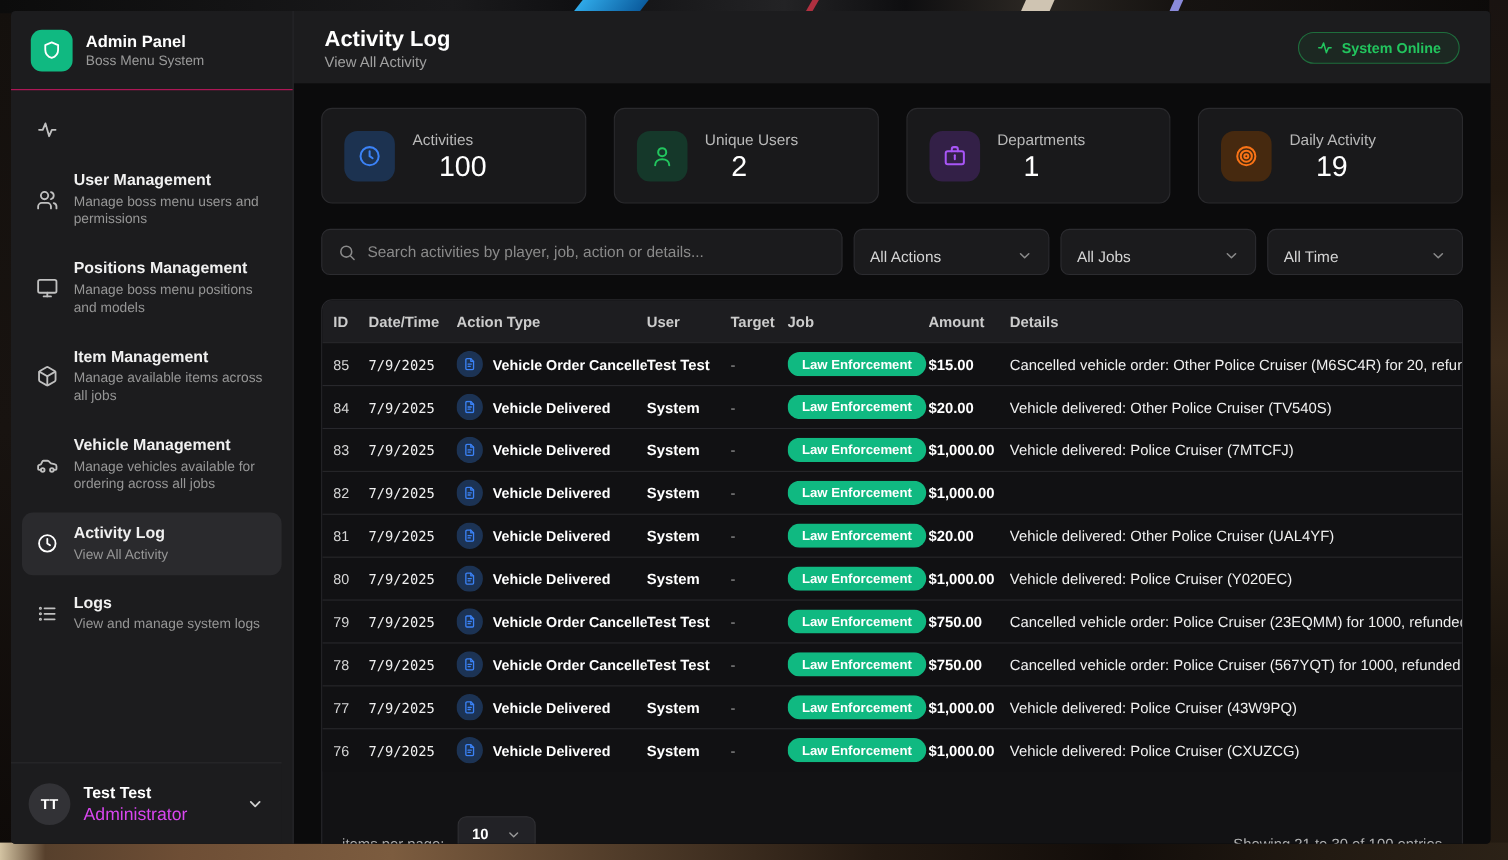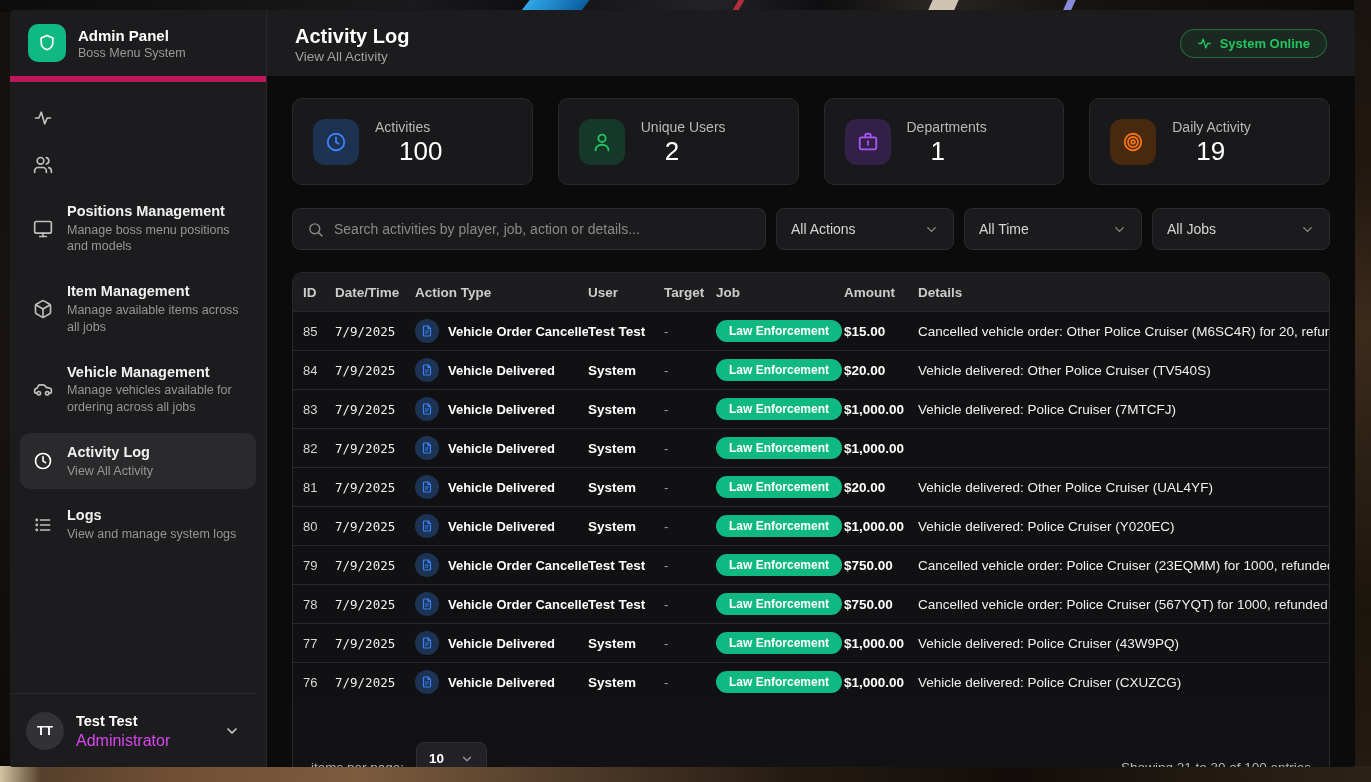--- a/index.html
+++ b/index.html
@@ -23,21 +23,21 @@
       background:linear-gradient(90deg,#d3c3a2 0%, #57402c 3%, #6e4e35 12%, #7c5c3f 26%, #4e3a28 42%, #241a12 58%, #120d0a 74%, #221a12 88%, #2c2217 100%); }
 
   
   .panel { position:absolute; left:10px; top:10px; width:1345px; height:757px;
       display:flex; background:#0b0b0c; border-radius:4px; overflow:hidden; }
 
   
   .sidebar { position:relative; width:257px; flex:0 0 257px; background:#1c1c1e;
       border-right:1px solid #29292b; }
   .brand { display:flex; align-items:center; gap:12px; height:72px; padding:0 18px;
-      border-bottom:6px solid #be185d; }
+      border-bottom:1px solid #be185d; }
   .brand-logo { width:38px; height:38px; border-radius:10px; background:#10b981;
       display:flex; align-items:center; justify-content:center; color:#fff; flex:0 0 38px; }
   .brand-title { font-size:15px; font-weight:700; color:#fff; line-height:1.3; }
   .brand-sub { font-size:12.5px; color:#9a9a9a; }
   .nav { padding:16px 10px 0 10px; }
   .nav-item { display:flex; align-items:center; gap:13px; padding:10px 12px;
       margin-bottom:7px; border-radius:10px; cursor:pointer; }
   .nav-item.active { background:#2a2a2d; }
   .nav-ic { width:22px; flex:0 0 22px; color:#c0c0c0; display:flex; align-items:center; justify-content:center; }
   .nav-item.active .nav-ic { color:#fff; }
@@ -75,22 +75,22 @@
   .stat-label { font-size:14px; color:#b9b9b9; margin-bottom:3px; }
   .stat-value { font-size:26px; font-weight:400; color:#fff; line-height:1;margin-left:24px; }
 
   
   .filters { display:flex; gap:10px; height:42px; margin-bottom:22px; }
   .search-box { flex:1; display:flex; align-items:center; gap:10px; background:#1b1b1d;
       border:1px solid #2c2c30; border-radius:8px; padding:0 14px; color:#8a8a8a; }
   .search-box input { flex:1; background:transparent; border:none; outline:none;
       color:#e8e8e8; font-size:14px; font-family:"Liberation Sans",sans-serif; }
   .search-box input::placeholder { color:#8a8a8a; }
-  .dropdown { width:178px; flex:0 0 178px; display:flex; align-items:center;
-      background:#1b1b1d; border:1px solid #2c2c30; border-radius:8px; padding:4px 14px;
+  .dropdown { width:178px; flex:0 0 178px; display:flex; 
+      background:#1b1b1d; border:1px solid #2c2c30; border-radius:8px; padding:16px 14px;
       color:#d5d5d5; font-size:14px; cursor:pointer; }
   .dropdown .chev { margin-left:auto; color:#8a8a8a; display:flex; }
 
   
   .table-card { background:#121214; border:1px solid #28282c; border-radius:10px;
       height:560px; overflow:hidden; }
   .thead, .trow { display:grid;
       grid-template-columns:32px 80px 173px 76px 52px 128px 74px 1fr;
       align-items:center; padding-left:10px; }
   .thead { height:38px; background:#1d1d20; font-size:13.5px; font-weight:700; color:#cccccc; }
@@ -160,20 +160,24 @@
 
         <div class="nav-item">
           <span class="nav-ic">
             <svg width="20" height="20" viewBox="0 0 24 24" fill="none" stroke="currentColor" stroke-width="2" stroke-linecap="round" stroke-linejoin="round">
                 <path d="M16 21v-2a4 4 0 0 0-4-4H6a4 4 0 0 0-4 4v2"></path>
                 <circle cx="9" cy="7" r="4"></circle>
                 <path d="M22 21v-2a4 4 0 0 0-3-3.87"></path>
                 <path d="M16 3.13a4 4 0 0 1 0 7.75"></path>
               </svg>
           </span>
+          <span>
+            <div class="nav-title">User Management</div>
+            <div class="nav-desc">Manage boss menu users and permissions</div>
+          </span>
         </div>
 
         <div class="nav-item">
           <span class="nav-ic">
             <svg width="20" height="20" viewBox="0 0 24 24" fill="none" stroke="currentColor" stroke-width="2" stroke-linecap="round" stroke-linejoin="round">
                 <rect x="2" y="3" width="20" height="14" rx="2"></rect>
                 <line x1="8" y1="21" x2="16" y2="21"></line>
                 <line x1="12" y1="17" x2="12" y2="21"></line>
               </svg>
           </span>
@@ -339,29 +343,29 @@
           </div>
           <div class="dropdown">
             <span>All Actions</span>
             <span class="chev">
               <svg width="15" height="15" viewBox="0 0 24 24" fill="none" stroke="currentColor" stroke-width="2.2" stroke-linecap="round" stroke-linejoin="round">
                   <polyline points="6 9 12 15 18 9"></polyline>
                 </svg>
             </span>
           </div>
           <div class="dropdown">
-            <span>All Time</span>
+            <span>All Jobs</span>
             <span class="chev">
               <svg width="15" height="15" viewBox="0 0 24 24" fill="none" stroke="currentColor" stroke-width="2.2" stroke-linecap="round" stroke-linejoin="round">
                   <polyline points="6 9 12 15 18 9"></polyline>
                 </svg>
             </span>
           </div>
           <div class="dropdown">
-            <span>All Jobs</span>
+            <span>All Time</span>
             <span class="chev">
               <svg width="15" height="15" viewBox="0 0 24 24" fill="none" stroke="currentColor" stroke-width="2.2" stroke-linecap="round" stroke-linejoin="round">
                   <polyline points="6 9 12 15 18 9"></polyline>
                 </svg>
             </span>
           </div>
         </div>
 
         <div class="table-card">
           <div class="thead">

